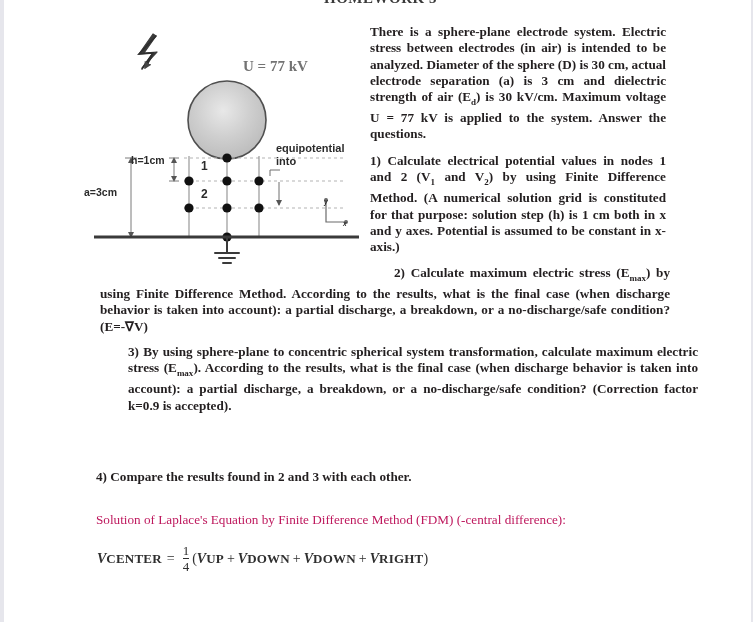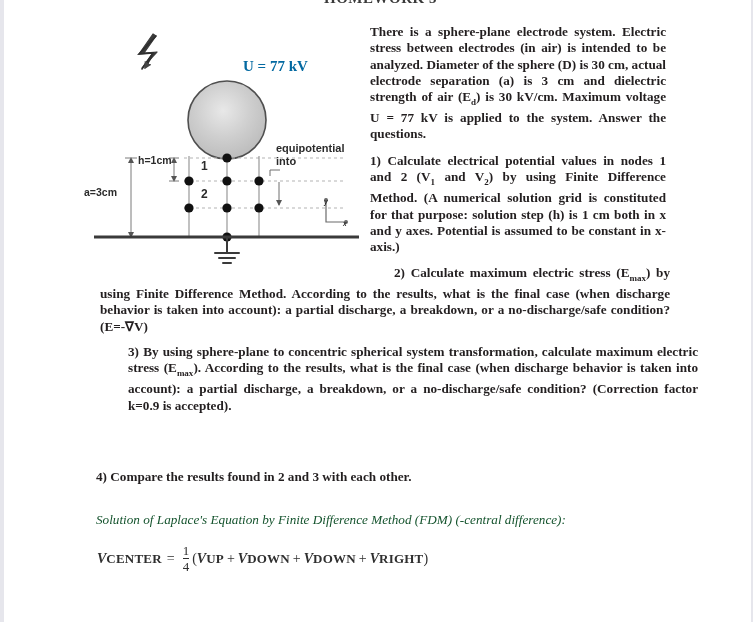--- a/index.html
+++ b/index.html
@@ -96,22 +96,21 @@
     font-weight: 600;
     margin-top: 44px;
   }
   #solution-heading {
     position: absolute;
     left: 92px; top: 512px;
     width: 580px;
     font-size: 13.2px;
     line-height: 16.3px;
     font-weight: 500;
-    color: #14532d;
-    font-style: italic;
+    color: #be185d;
   }
   
   #formula {
     position: absolute;
     left: 93px; top: 544px;
     font-size: 14px;
     color: #2f2f2f;
     display: flex;
     align-items: center;
     font-family: "Liberation Serif", serif;
@@ -146,37 +145,37 @@
   #figure svg { display: block; }
   .fig-label {
     position: absolute;
     font-family: "Liberation Sans", sans-serif;
     font-weight: bold;
     font-size: 10.5px;
     color: #2b2b2b;
     white-space: nowrap;
   }
   #label-a { left: 0px; top: 164px; }
-  #label-h { left: 54px; top: 132px; }
+  #label-h { left: 47px; top: 132px; }
   #label-node1 { left: 117px; top: 137px; font-size: 12px;}
   #label-node2 { left: 117px; top: 165px; font-size: 12px;}
   #label-equip {
     left: 192px; top: 120px;
     font-size: 11px;
     line-height: 13px;
     white-space: normal;
     width: 85px;
   }
   #label-voltage {
     position: absolute;
     left: 159px; top: 36px;
     font-family: "Liberation Serif", serif;
     font-weight: bold;
     font-size: 15px;
-    color: #0369a1;
+    color: #737373;
     white-space: nowrap;
   }
   #label-axis-y {
     left: 240px; top: 176px;
     font-size: 6.5px;
     font-style: italic;
   }
   #label-axis-x {
     left: 259px; top: 198px;
     font-size: 6.5px;

